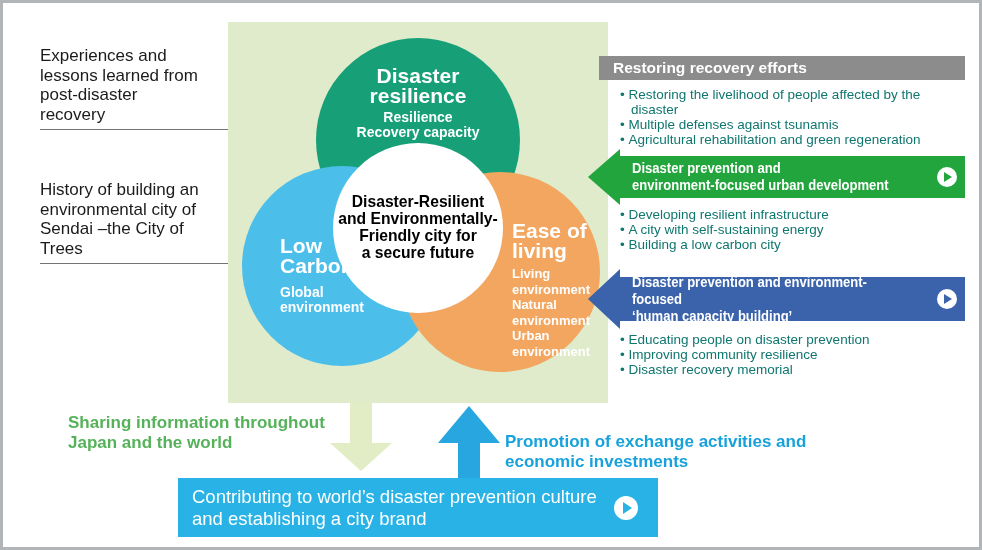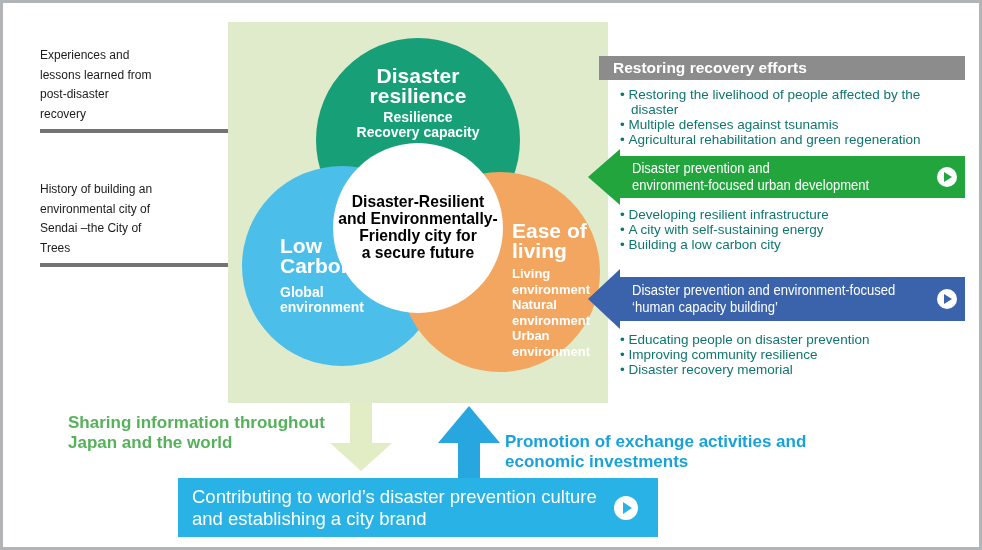--- a/index.html
+++ b/index.html
@@ -2,22 +2,22 @@
 <html style="--frame: #b1b5b7; --box: #dfebcb; --circleGreen: #17a077; --circleBlue: #4cbeea; --circleOrange: #f2a660; --barGray: #8c8c8c; --bannerGreen: #22a53c; --bannerBlue: #3a63ab; --bannerCyan: #29b2e5; --arrowCyan: #27a6e0; --arrowPale: #e2edc6; --textGreen: #56b25a; --textCyan: #18a2dc;"><head>
 <meta charset="utf-8">
 <style>
   html,body{margin:0;padding:0;background:#fff;}
   body{font-family:"Liberation Sans","DejaVu Sans",sans-serif;}
   .stage{position:relative;width:982px;height:550px;background:#fff;overflow:hidden;}
   .frame{position:absolute;inset:0;border:3px solid var(--frame);pointer-events:none;z-index:40;}
   .pre{white-space:pre-line;}
 
   
-  .note{position:absolute;left:40px;width:190px;font-size:12px;line-height:19.5px;color:#1b1b1b;
-        border-bottom:4px solid #737373;padding-bottom:5px;}
+  .note{position:absolute;left:40px;width:190px;font-size:17px;line-height:19.5px;color:#1b1b1b;
+        border-bottom:1px solid #737373;padding-bottom:5px;}
   .note1{top:46px;}
   .note2{top:180px;}
 
   
   .box{position:absolute;left:228px;top:22px;width:380px;height:381px;background:var(--box);z-index:1;}
   .circle{position:absolute;border-radius:50%;}
   .c-green{left:316px;top:38px;width:204px;height:204px;background:var(--circleGreen);z-index:2;}
   .c-blue{left:242px;top:166px;width:200px;height:200px;background:var(--circleBlue);z-index:3;}
   .c-orange{left:400px;top:172px;width:200px;height:200px;background:var(--circleOrange);z-index:4;}
   .c-white{left:333px;top:143px;width:170px;height:170px;background:#fff;z-index:5;}
@@ -40,21 +40,21 @@
     color:#fff;font-weight:bold;font-size:15.5px;line-height:24px;padding-left:14px;box-sizing:border-box;}
   .bullets{position:absolute;left:620px;width:340px;margin:0;padding:0;list-style:none;
     font-size:13.5px;line-height:15px;color:#0f766e;z-index:8;}
   .bullets li{padding-left:11px;text-indent:-11px;}
   .bullets li::before{content:"\2022\00a0";}
   .bl-top{top:87px;}
   .bl-mid{top:207px;}
   .bl-bot{top:332px;}
 
   .banner{position:absolute;left:620px;width:345px;display:flex;align-items:center;z-index:8;box-sizing:border-box;
-    color:#fff;font-weight:normal;font-size:14.5px;line-height:17px;padding:0 8px 0 12px;}
+    color:#fff;font-weight:bold;font-size:14.5px;line-height:17px;padding:0 8px 0 12px;}
   .banner .bt{flex:1;display:inline-block;transform:scaleX(.9);transform-origin:left center;}
   .ban-green{top:156px;height:42px;background:var(--bannerGreen);}
   .ban-blue{top:277px;height:44px;background:var(--bannerBlue);}
   .tri{position:absolute;width:0;height:0;z-index:8;}
   .tri-green{left:588px;top:149px;border-top:28px solid transparent;border-bottom:28px solid transparent;
     border-right:32px solid var(--bannerGreen);}
   .tri-blue{left:588px;top:269px;border-top:30px solid transparent;border-bottom:30px solid transparent;
     border-right:32px solid var(--bannerBlue);}
 
   .play{flex:0 0 auto;width:20px;height:20px;border-radius:50%;background:#fff;display:flex;

